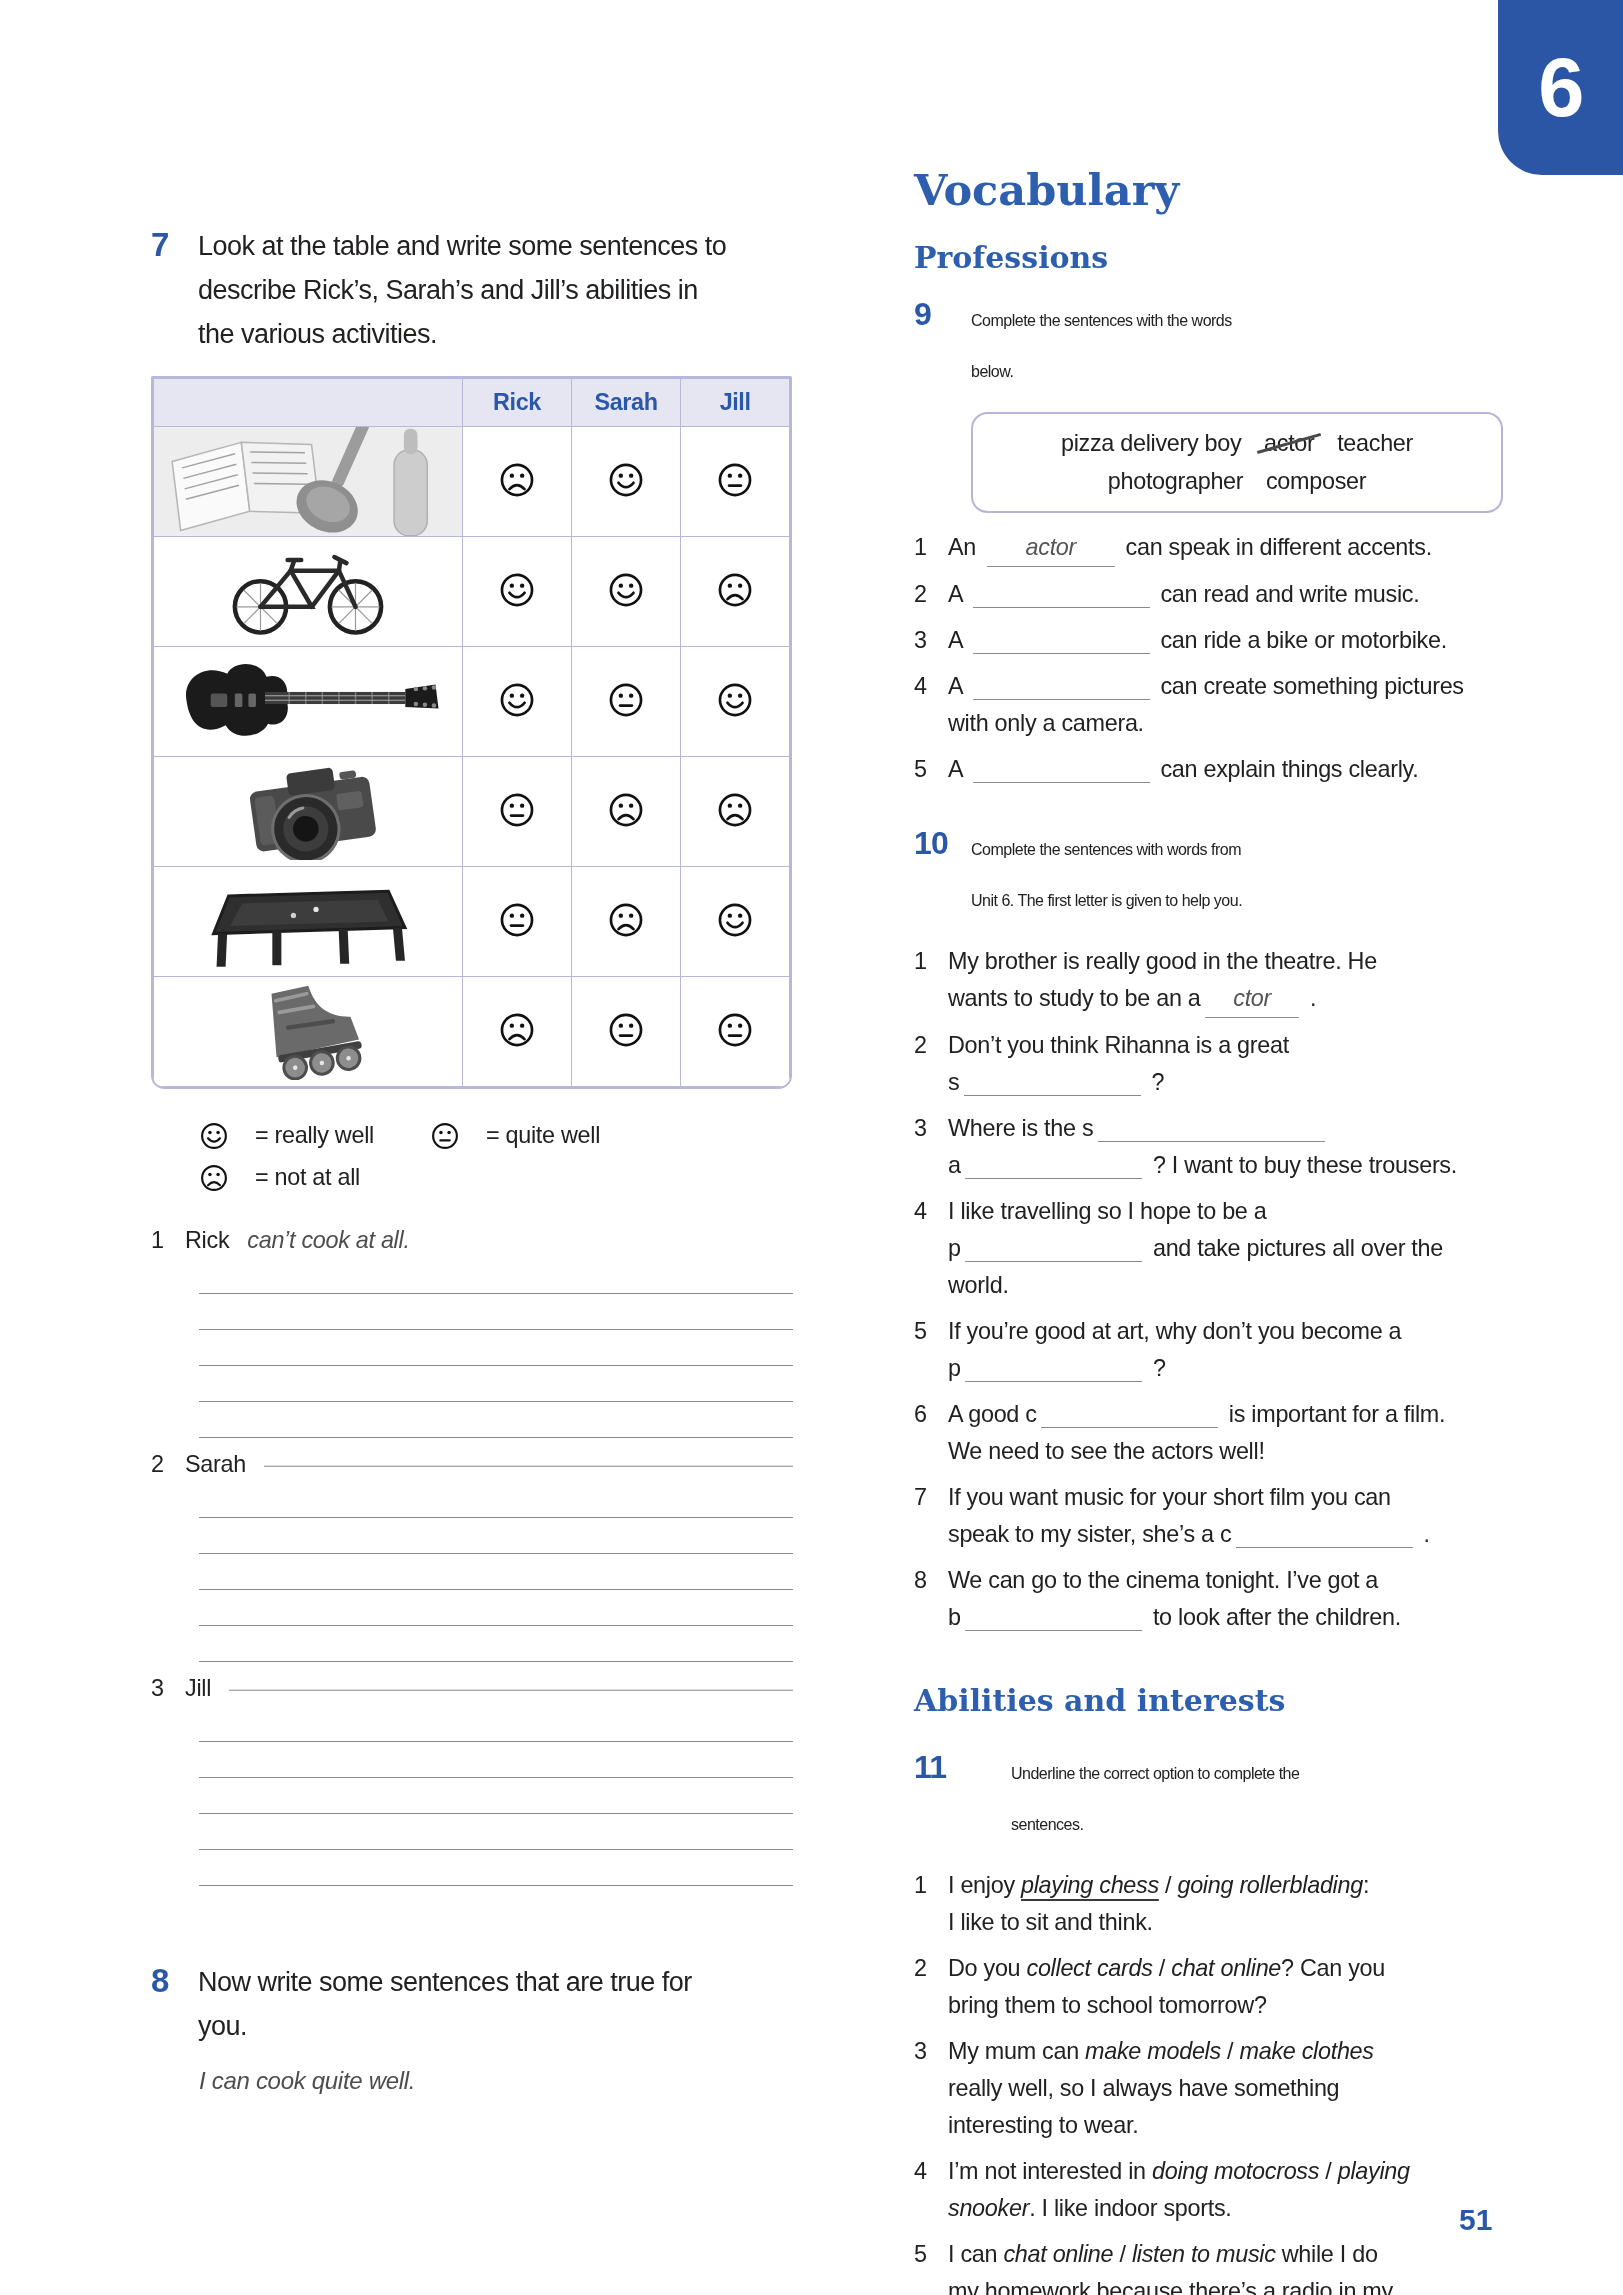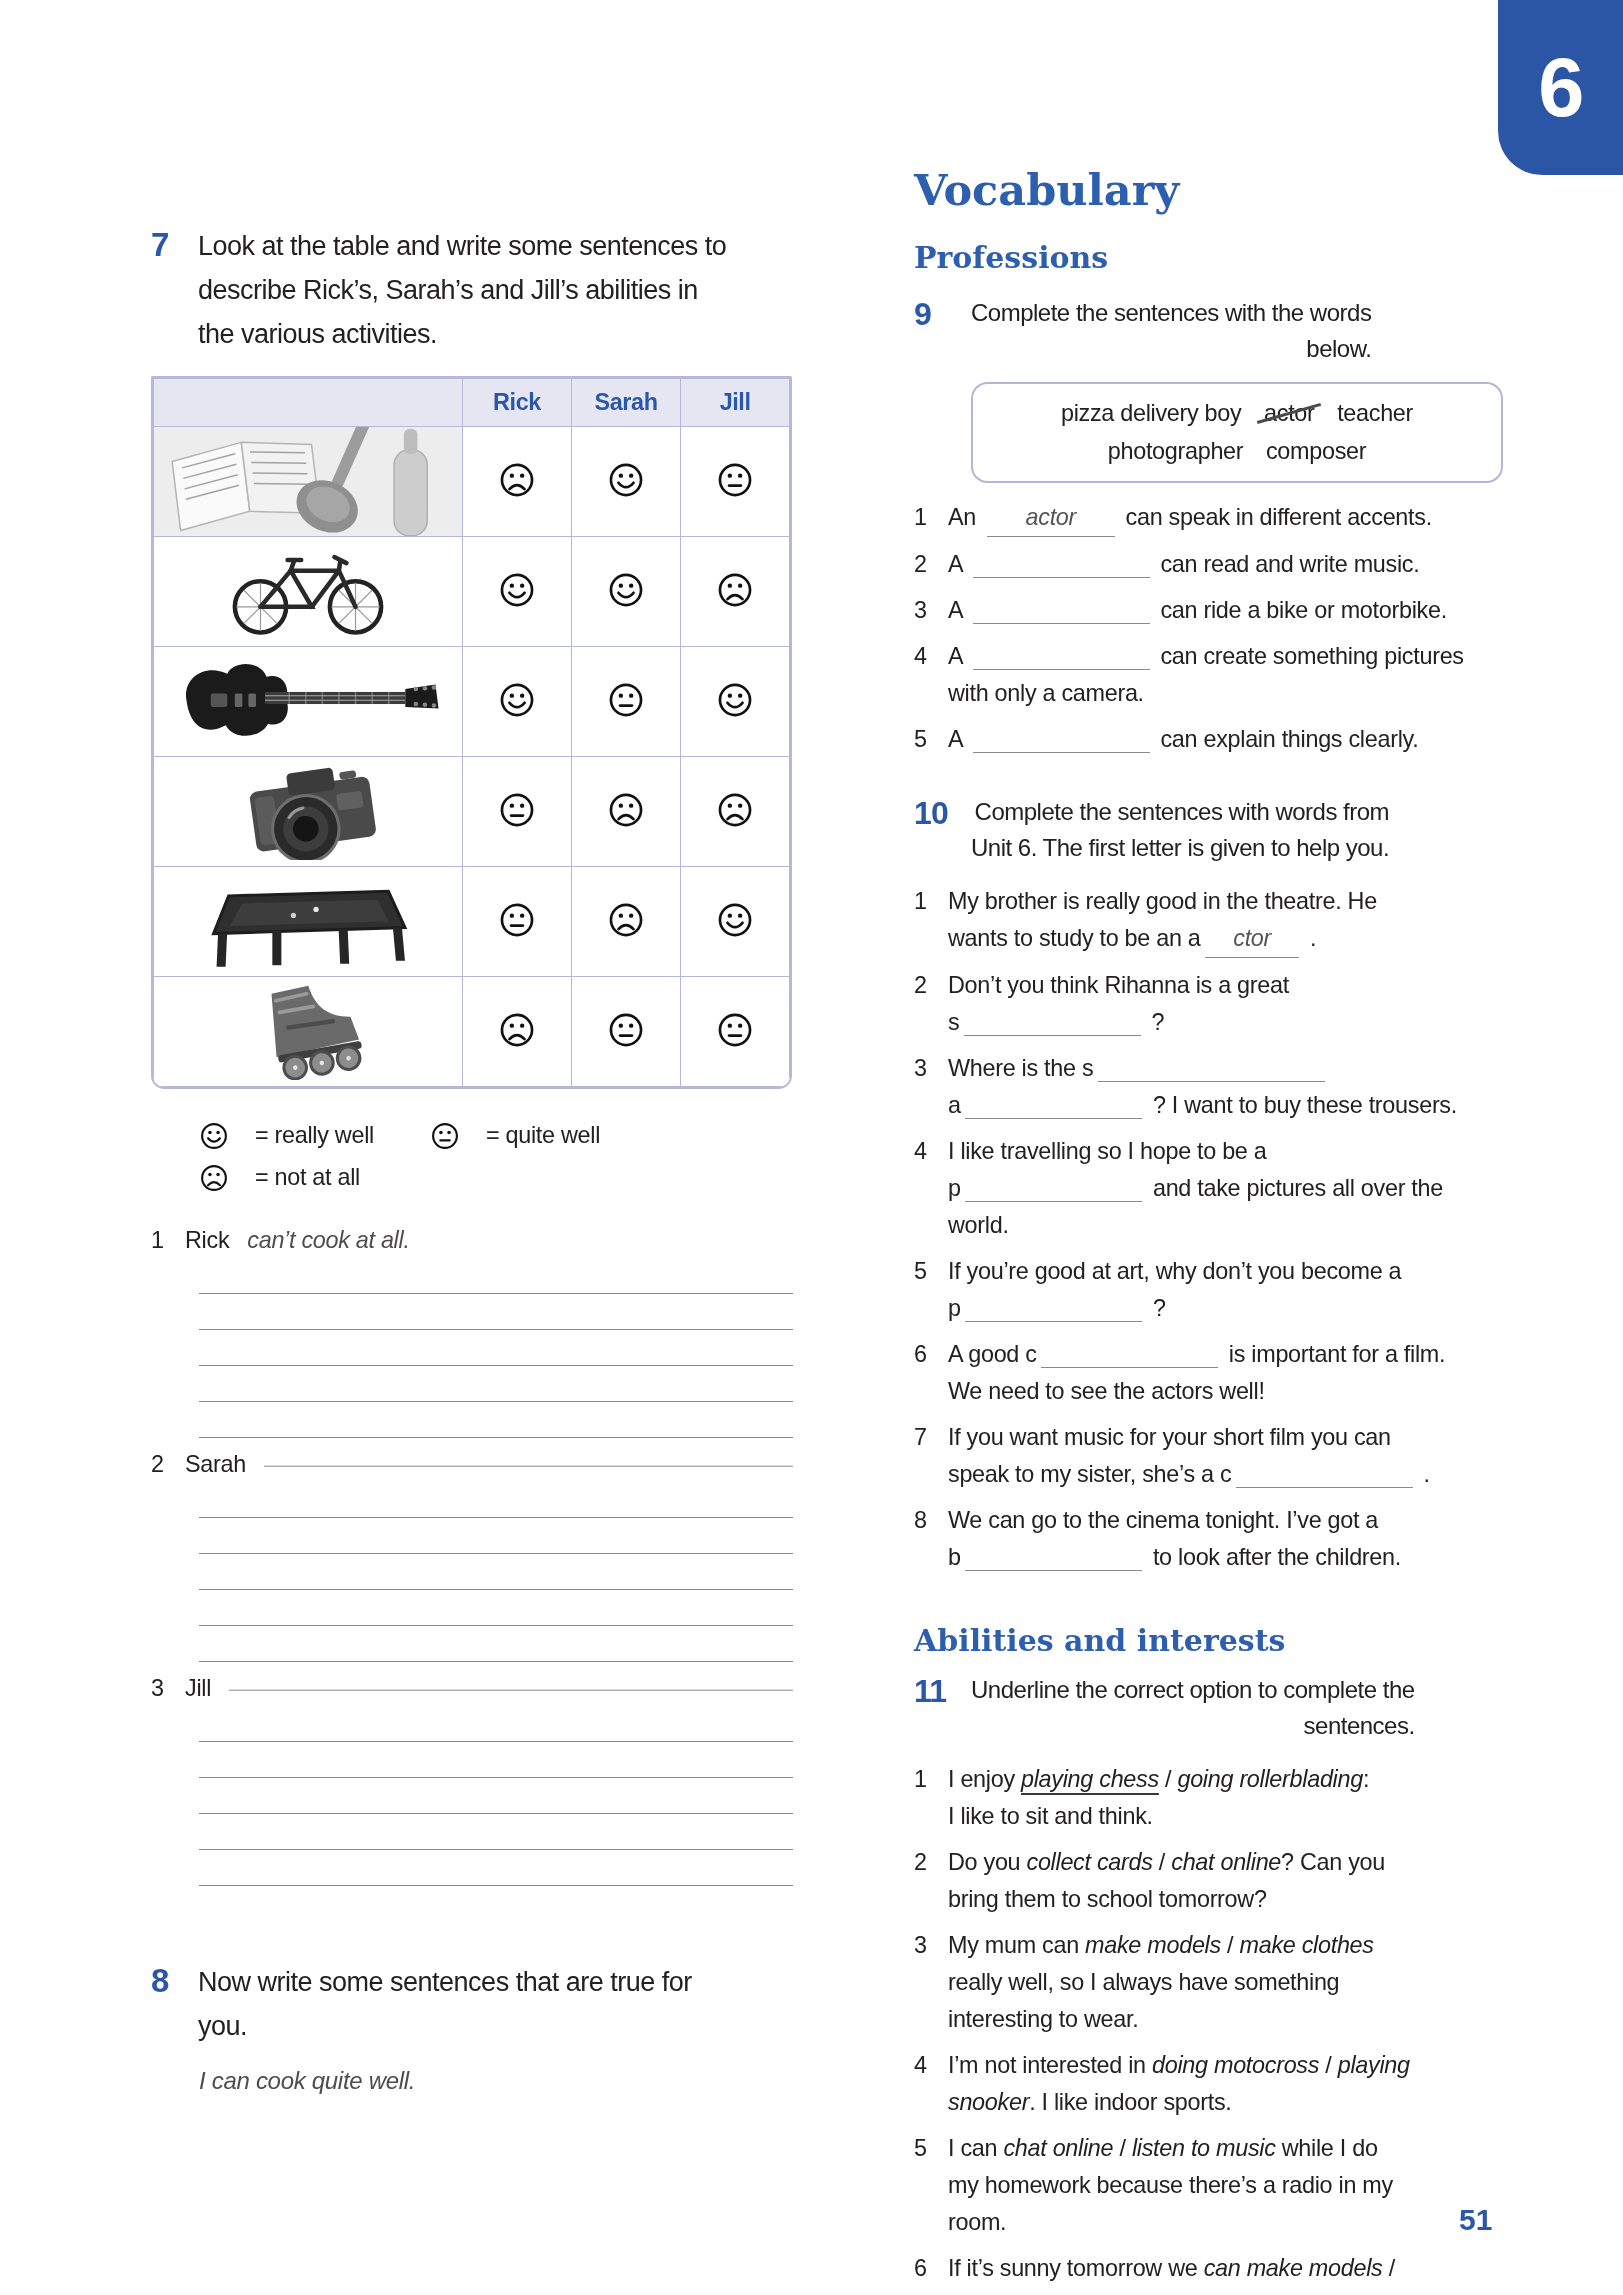--- a/index.html
+++ b/index.html
@@ -6,21 +6,21 @@
   body{width:1623px;height:2295px;position:relative;font-family:"Liberation Sans",sans-serif;color:#232020;}
   .col{position:absolute;top:0;}
   .col-left{left:151px;width:642px;}
   .col-right{left:914px;width:638px;}
 
   
   .exh{display:flex;align-items:flex-start;}
   .exnum{flex:0 0 47px;color:#2b57a8;font-weight:bold;font-size:33px;line-height:42px;letter-spacing:-0.8px;}
   .col-right .exnum{flex:0 0 57px;font-size:32px;line-height:38px;}
   .extext{font-weight:normal;font-size:27px;line-height:44px;letter-spacing:-0.5px;}
-  .col-right .extext{font-size:24px;line-height:36px;text-align:right;}
+  .col-right .extext{font-size:16px;line-height:51px;}
 
   
   .h-main{font-family:"DejaVu Serif",serif;font-weight:bold;color:#2e5fae;font-size:43px;line-height:45px;margin:0;}
   .h-sub{font-family:"DejaVu Serif",serif;font-weight:bold;color:#2e5fae;font-size:30px;line-height:35px;margin:0;}
 
   
   .tblwrap{border:2.3px solid #b7b7da;border-radius:1.5px 1.5px 13.6px 13.6px;overflow:hidden;margin-top:19.6px;width:637px;}
   table.ability{border-collapse:collapse;width:100%;}
   table.ability td,table.ability th{border:1.9px solid #b7b7da;padding:0;}
   table.ability th{background:#e6e6f3;height:47px;color:#2b57a8;font-size:23.4px;letter-spacing:-0.4px;}
@@ -46,21 +46,21 @@
 
   .ex8{margin-top:74px;}
   .ex8ex{font-style:italic;color:#4f4c4d;font-size:24px;margin:19.6px 0 0 48px;letter-spacing:-0.3px;}
 
   
   .vhead{margin-top:168px;}
   .profhead{margin-top:27px;}
   .abilhead{margin-top:47px;}
   .ex9h{margin-top:19.6px;}
   .ex10h{margin-top:36px;}
-  .ex11h{margin-top:14px;}
+  .ex11h{margin-top:30px;gap:40px;}
 
   .wordbox{margin:15px 16px 0 57px;width:498px;border:2.3px solid #b5b5d8;border-radius:16.6px;
            padding:10.6px 15px;text-align:center;font-size:23.4px;line-height:38px;letter-spacing:-0.3px;}
   .wbword{display:inline-block;margin:0 11.3px;position:relative;}
   .wbword.struck::after{content:"";position:absolute;left:-7.6px;right:-7.6px;top:46%;
            border-top:3px solid #4a4a4a;transform:rotate(-16deg);}
 
   .items{margin-top:16.6px;font-size:23.4px;letter-spacing:-0.3px;}
   .item{display:flex;align-items:baseline;margin-top:9px;line-height:37px;}
   .item .inum{flex:0 0 34px;}

